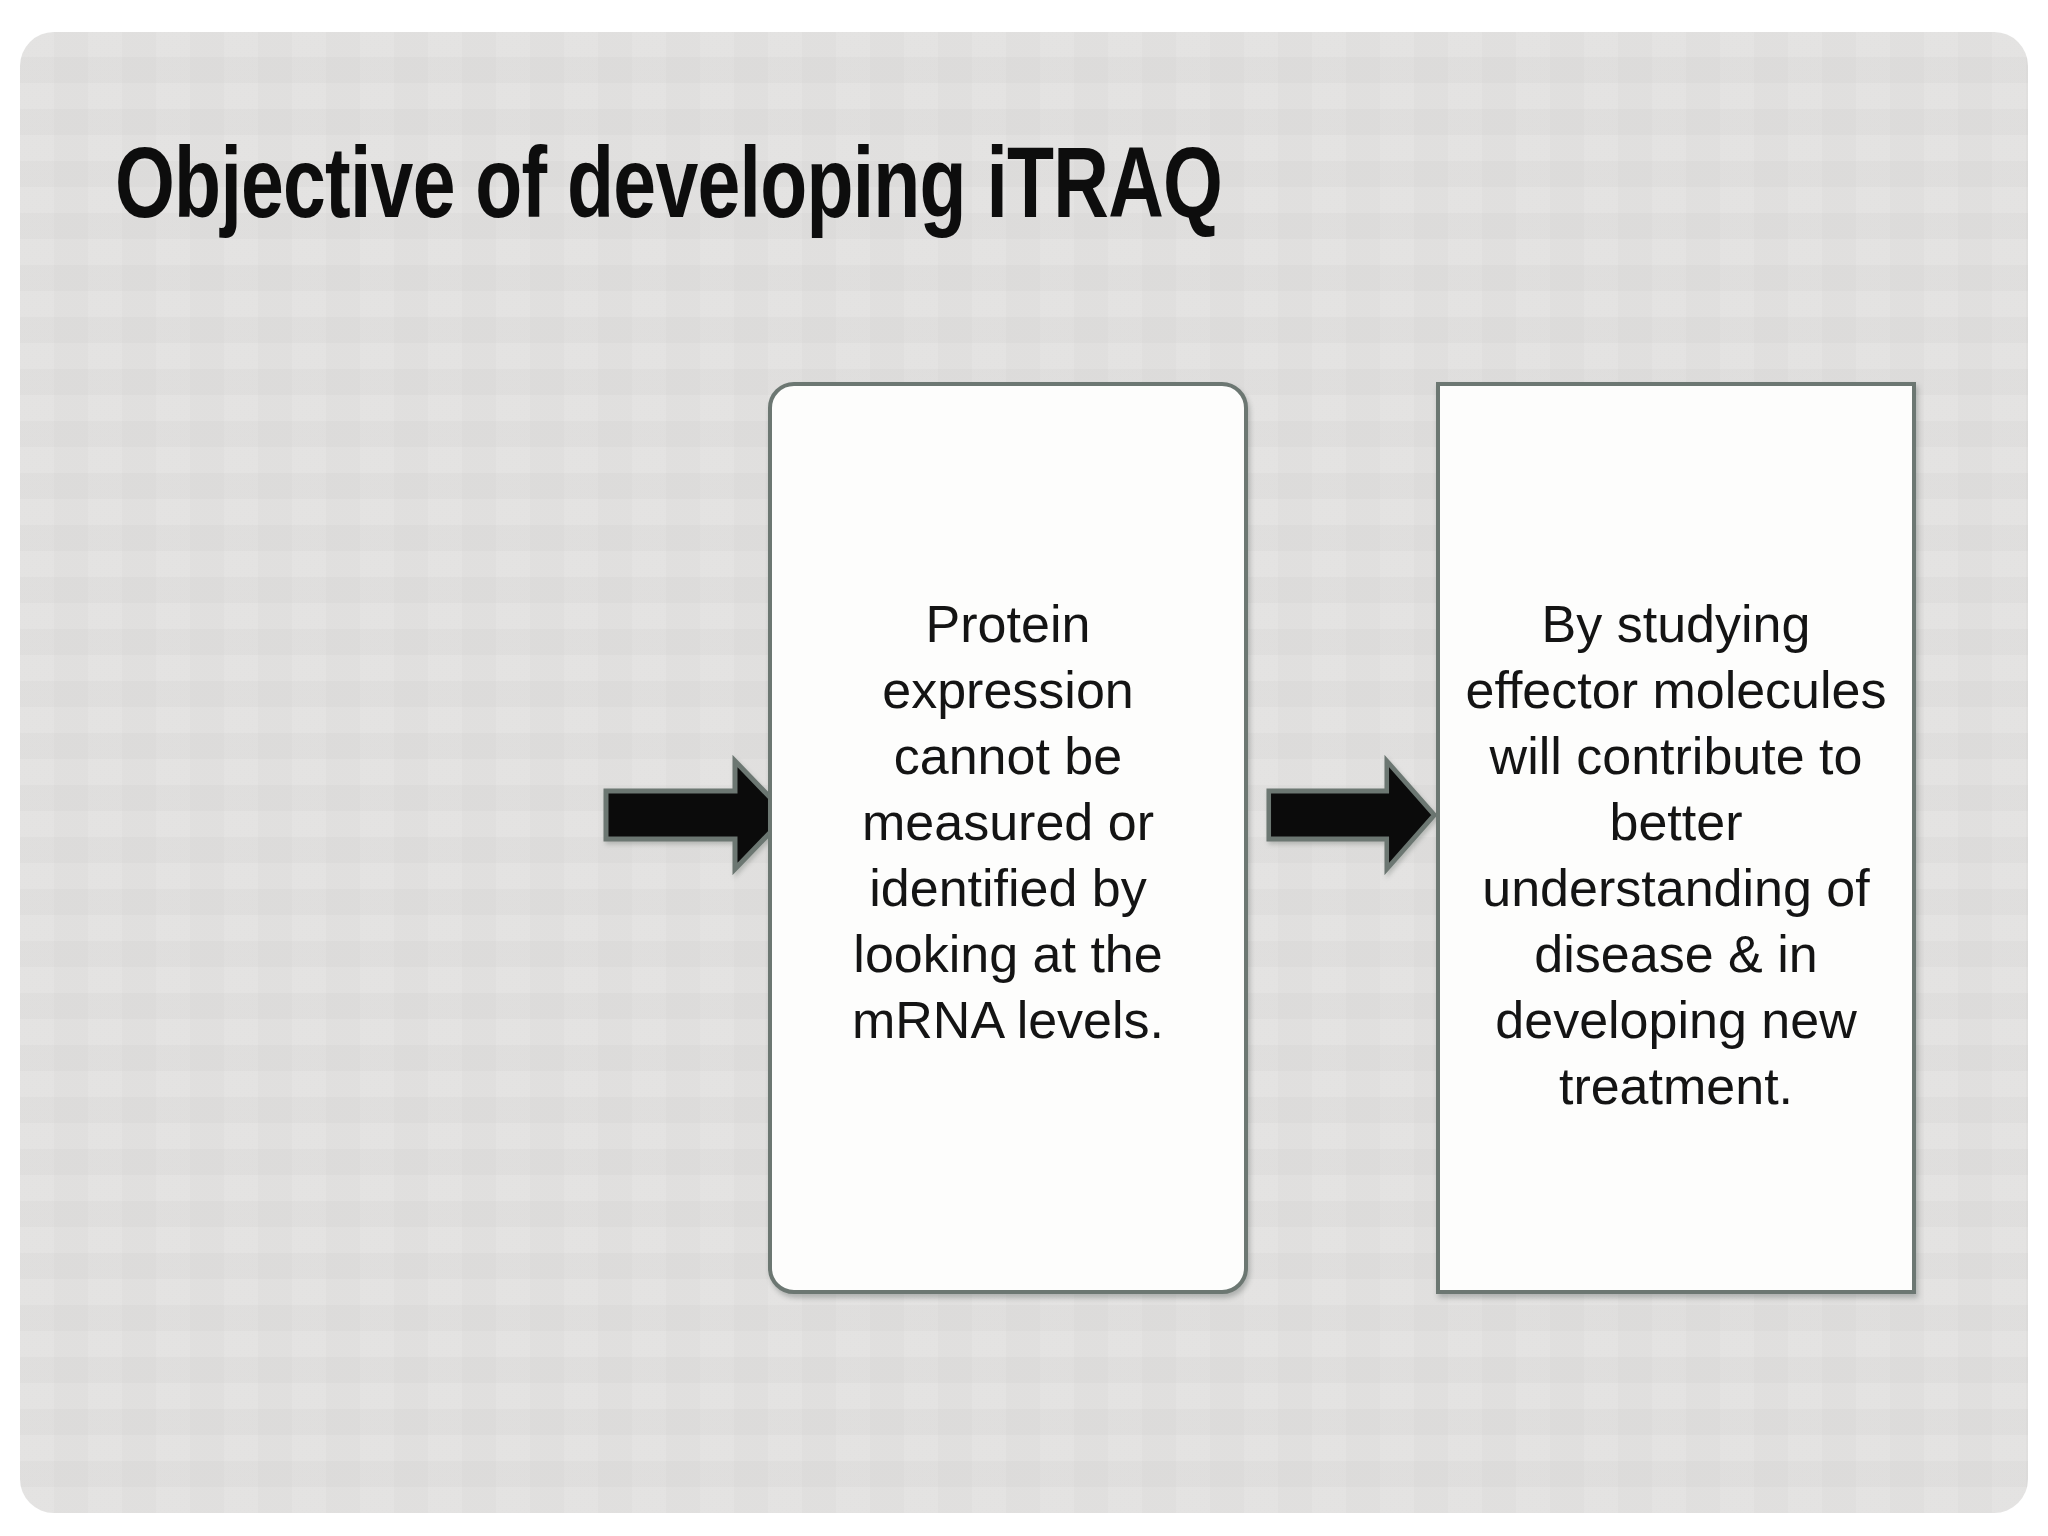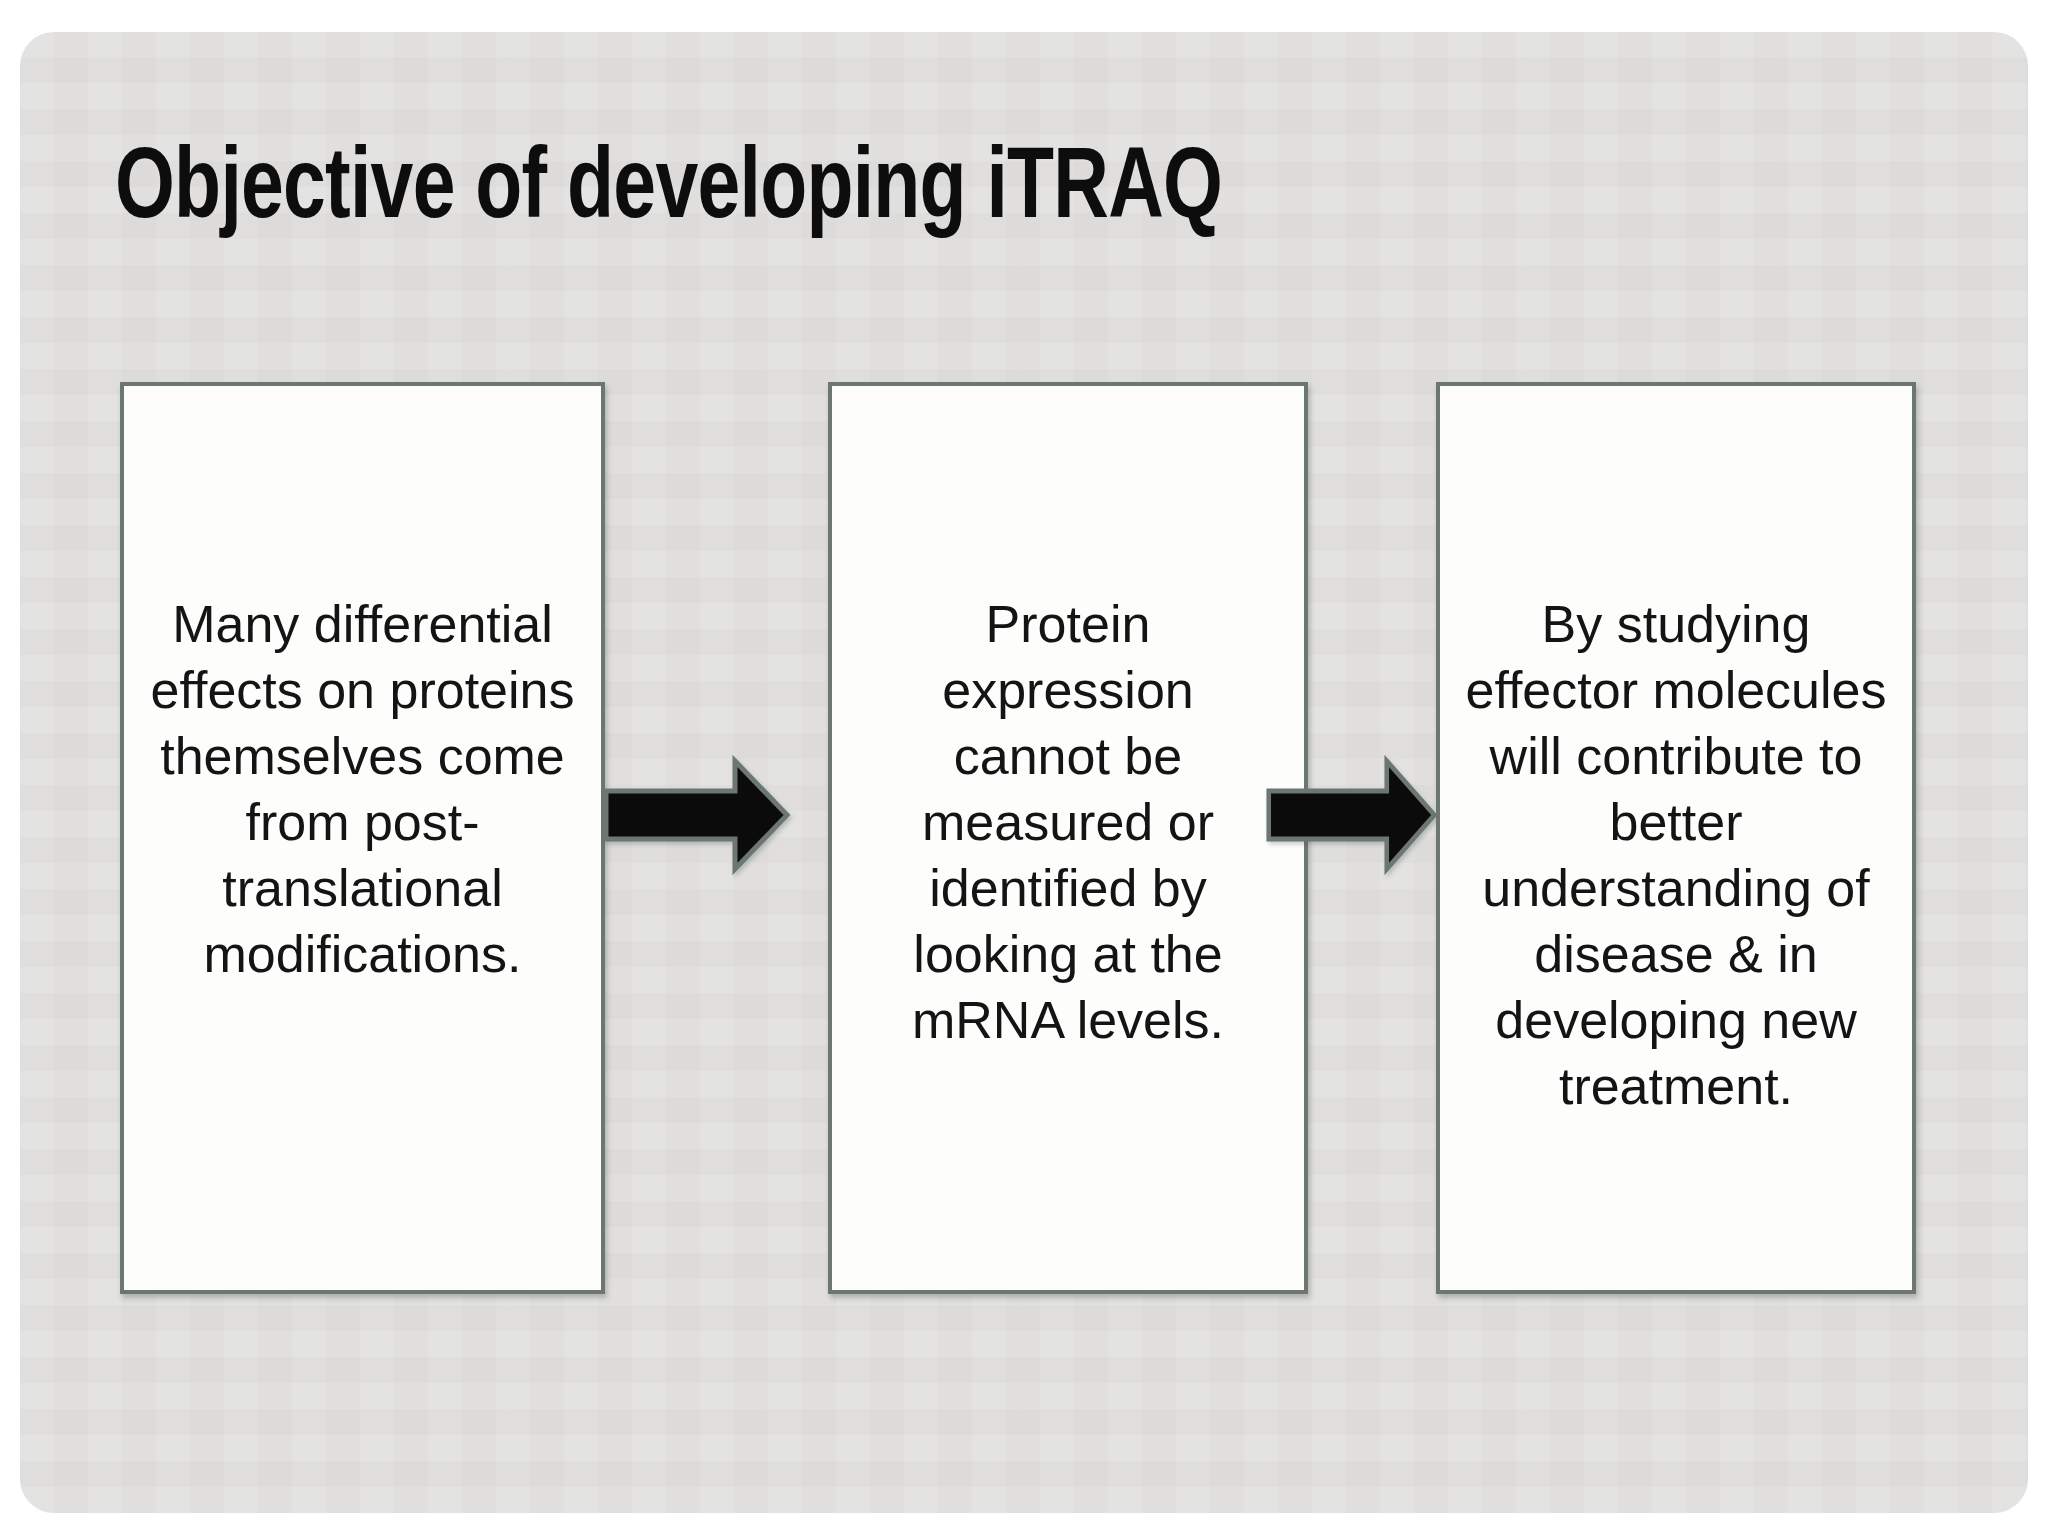--- a/index.html
+++ b/index.html
@@ -47,21 +47,21 @@
     position: absolute;
     top: 350px;
     width: 480px;
     height: 912px;
     box-sizing: border-box;
     background: #fdfdfc;
     border: 4px solid #6c7772;
     box-shadow: 2px 4px 5px rgba(60, 70, 65, 0.30);
   }
   .step-box-1 { left: 100px; width: 485px; }
-  .step-box-2 { left: 808px; }
+  .step-box-2 { left: 748px; border-radius: 26px; }
   .step-box-3 { left: 1416px; }
   .step-text {
     position: absolute;
     left: 0;
     right: 0;
     top: 205px;
     font-size: 52px;
     line-height: 66px;
     color: #141414;
     text-align: center;
@@ -78,28 +78,20 @@
   .arrow svg { display: block; width: 100%; height: 100%; }
 </style>
 </head>
 <body>
 
 <div class="page">
   <div class="slide">
 
     <div class="slide-title">Objective of developing iTRAQ</div>
 
-    <div class="step-box step-box-1">
-      <div class="step-text">Many differential
-effects on proteins
-themselves come
-from post-
-translational
-modifications.</div>
-    </div>
 
     <div class="arrow arrow-1">
       <svg viewBox="0 0 188 120" preserveAspectRatio="none" aria-hidden="true">
         <polygon points="3,36 132,36 132,6 184,60 132,114 132,84 3,84" fill="#0b0b0b" stroke="#6c7772" stroke-width="5" stroke-linejoin="miter"></polygon>
       </svg>
     </div>
 
     <div class="step-box step-box-2">
       <div class="step-text">Protein
 expression

